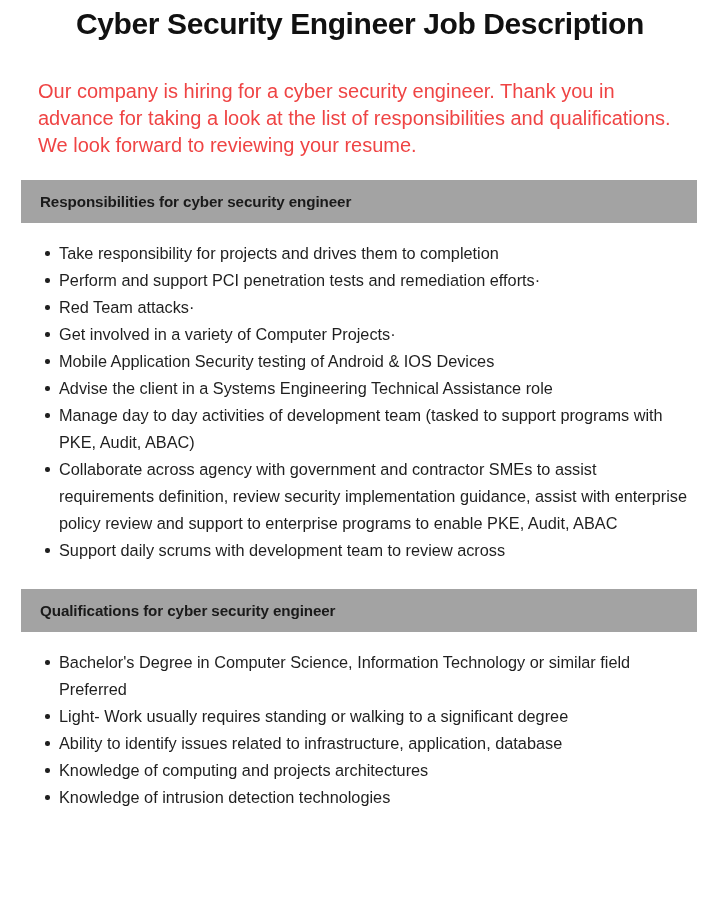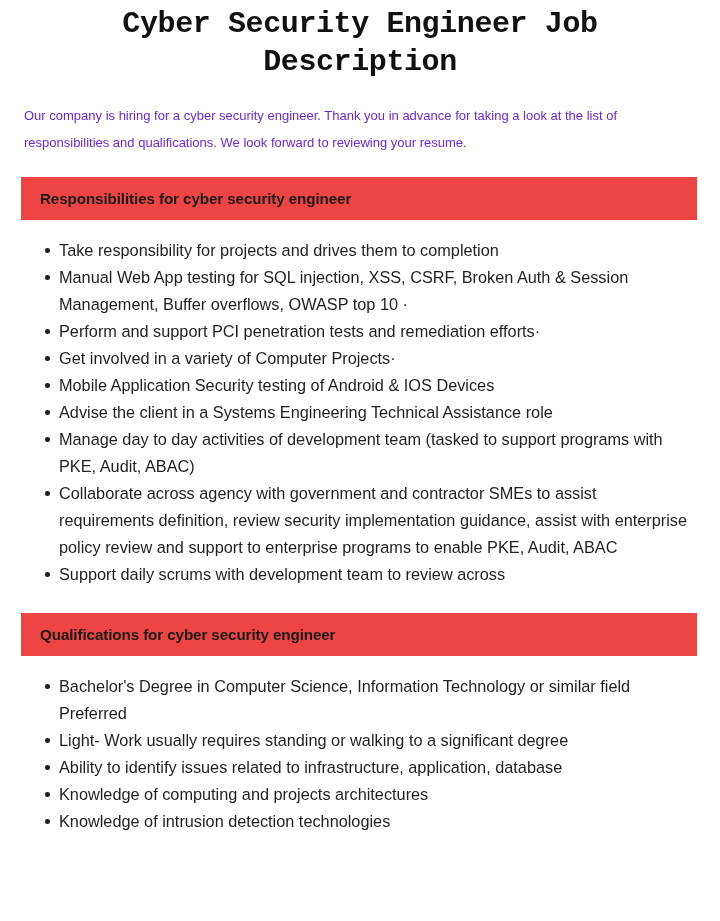--- a/index.html
+++ b/index.html
@@ -24,38 +24,37 @@
   }
   .doc-title {
     font-size: 30px;
     font-weight: bold;
     line-height: 38px;
     letter-spacing: -0.4px;
     text-align: center;
     color: #111111;
     margin: 0;
     padding: 5px 24px 0 24px;
-    font-family: Liberation Mono, monospace;
   }
   .intro {
-    font-size: 13px;
+    font-size: 20px;
     line-height: 27px;
-    color: #6d28d9;
-    margin: 4px;
+    color: #ef4444;
+    margin: 18px;
     padding: 17px 24px 0 20px;
     max-width: 700px;
   }
   .section {
     margin-top: 21px;
   }
   .section.second {
     margin-top: 25px;
   }
   .section-header {
-    background: #ef4444;
+    background: #a3a3a3;
     margin: 0 23px 0 21px;
     height: 43px;
     display: flex;
     align-items: center;
     padding: 0 0 0 19px;
   }
   .section-header-text {
     font-size: 15.2px;
     font-weight: bold;
     color: #1a1a1a;
@@ -93,22 +92,22 @@
   <h1 class="doc-title">Cyber Security Engineer Job Description</h1>
 
   <p class="intro">Our company is hiring for a cyber security engineer. Thank you in advance for taking a look at the list of responsibilities and qualifications. We look forward to reviewing your resume.</p>
 
   <div class="section">
     <div class="section-header">
       <span class="section-header-text">Responsibilities for cyber security engineer</span>
     </div>
     <ul class="items">
       <li>Take responsibility for projects and drives them to completion</li>
-      <li>Manual Web App testing for SQL injection, XSS, CSRF, Broken Auth &amp; Session Management, Buffer overflows, OWASP top 10 ·</li>
       <li>Perform and support PCI penetration tests and remediation efforts·</li>
+      <li>Red Team attacks·</li>
       <li>Get involved in a variety of Computer Projects·</li>
       <li>Mobile Application Security testing of Android &amp; IOS Devices</li>
       <li>Advise the client in a Systems Engineering Technical Assistance role</li>
       <li>Manage day to day activities of development team (tasked to support programs with PKE, Audit, ABAC)</li>
       <li>Collaborate across agency with government and contractor SMEs to assist requirements definition, review security implementation guidance, assist with enterprise policy review and support to enterprise programs to enable PKE, Audit, ABAC</li>
       <li>Support daily scrums with development team to review across</li>
     </ul>
   </div>
 
   <div class="section second">

